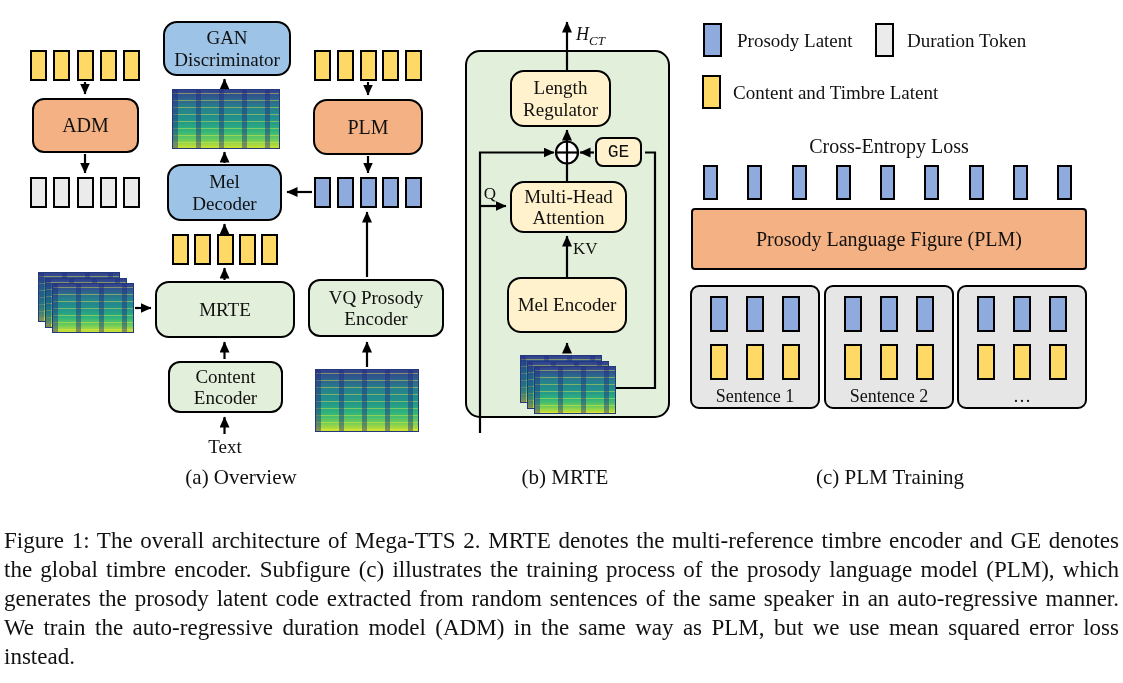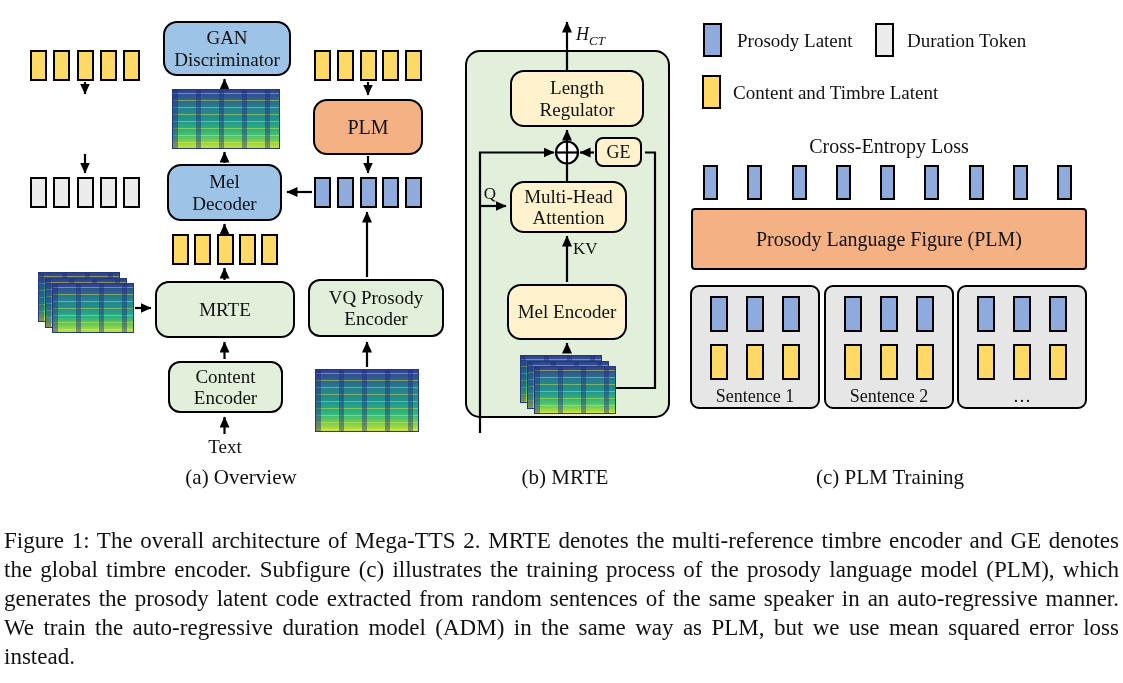--- a/index.html
+++ b/index.html
@@ -7,21 +7,21 @@
           font-family:"Liberation Serif","DejaVu Serif",serif;color:#111;}
   svg.arrows{position:absolute;left:0;top:0;z-index:2;}
   .box{position:absolute;z-index:3;border:2.5px solid #000;display:flex;align-items:center;
        justify-content:center;text-align:center;line-height:1.12;box-sizing:border-box;}
   .orange{background:#F4B183;}
   .blue{background:#9DC3E6;}
   .green{background:#E2EFDA;}
   .cream{background:#FFF2CC;}
   .r14{border-radius:14px;}
   .r12{border-radius:12px;}
-  .r8{border-radius:8px;}
+  .r8{border-radius:8px;font-family:Liberation Mono, monospace;}
   .panelb-bg{position:absolute;z-index:1;background:#E2EFDA;border:2.5px solid #000;
              border-radius:15px;box-sizing:border-box;}
   .trow{position:absolute;z-index:3;display:flex;justify-content:space-between;}
   .tok{display:inline-block;box-sizing:border-box;border:2.5px solid #000;}
   .tok.y{background:#FFD966;}
   .tok.b{background:#8FAADC;}
   .tok.g{background:#EBEBEB;}
   .spec{position:absolute;z-index:3;border:1px solid #223a7a;box-sizing:border-box;
     background:
       repeating-linear-gradient(90deg, rgba(32,36,128,0.42) 0 5px, rgba(32,36,128,0) 5px 23px),
@@ -94,20 +94,23 @@
   </svg>
 
   <div class="trow" style="left:30px;top:50px;width:110px;height:31px;">
     <span class="tok y" style="width:17px;"></span>
     <span class="tok y" style="width:17px;"></span>
     <span class="tok y" style="width:17px;"></span>
     <span class="tok y" style="width:17px;"></span>
     <span class="tok y" style="width:17px;"></span>
   </div>
 
+  <div class="box orange r12" style="left:32px;top:98px;width:107px;height:55px;font-size:20px;">
+    <span>ADM</span>
+  </div>
 
   <div class="trow" style="left:30px;top:177px;width:110px;height:31px;">
     <span class="tok g" style="width:17px;"></span>
     <span class="tok g" style="width:17px;"></span>
     <span class="tok g" style="width:17px;"></span>
     <span class="tok g" style="width:17px;"></span>
     <span class="tok g" style="width:17px;"></span>
   </div>
 
   <div class="box blue r14" style="left:163px;top:21px;width:128px;height:55px;font-size:19px;padding:0 6px;">
@@ -167,37 +170,37 @@
   <div class="box green r12" style="left:308px;top:279px;width:136px;height:58px;font-size:19px;padding:0 6px;">
     <span>VQ Prosody Encoder</span>
   </div>
 
   <div class="spec" style="left:315px;top:369px;width:104px;height:63px;"></div>
 
   <div class="lbl" style="left:576px;top:24px;width:60px;font-size:18px;text-align:left;">
     <span class="it">H</span><sub class="it">CT</sub>
   </div>
 
-  <div class="box cream r14" style="left:510px;top:70px;width:134px;height:57px;font-size:19px;padding:0 10px;">
+  <div class="box cream r14" style="left:510px;top:70px;width:101px;height:57px;font-size:19px;padding:0 10px;">
     <span>Length Regulator</span>
   </div>
 
   <div class="box cream r8" style="left:595px;top:137px;width:47px;height:30px;font-size:18px;">
     <span>GE</span>
   </div>
 
   <div class="lbl" style="left:478px;top:184px;width:24px;font-size:17px;">Q</div>
 
   <div class="box cream r14" style="left:510px;top:181px;width:117px;height:52px;font-size:19px;padding:0 8px;">
     <span>Multi-Head Attention</span>
   </div>
 
   <div class="lbl" style="left:573px;top:239px;width:40px;font-size:17px;text-align:left;">KV</div>
 
-  <div class="box cream r14" style="left:507px;top:284px;width:120px;height:56px;font-size:19px;">
+  <div class="box cream r14" style="left:507px;top:277px;width:120px;height:56px;font-size:19px;">
     <span>Mel Encoder</span>
   </div>
 
   <div class="stack" style="left:520px;top:355px;width:98px;height:61px;">
     <div class="spec" style="left:0;top:0;width:82px;height:48px;"></div>
     <div class="spec" style="left:7px;top:6px;width:82px;height:48px;"></div>
     <div class="spec" style="left:14px;top:11px;width:82px;height:48px;"></div>
   </div>
 
   <span class="swatch" style="left: 703px; top: 23px; width: 19px; height: 34px; background-color: rgb(143, 170, 220);"></span>

